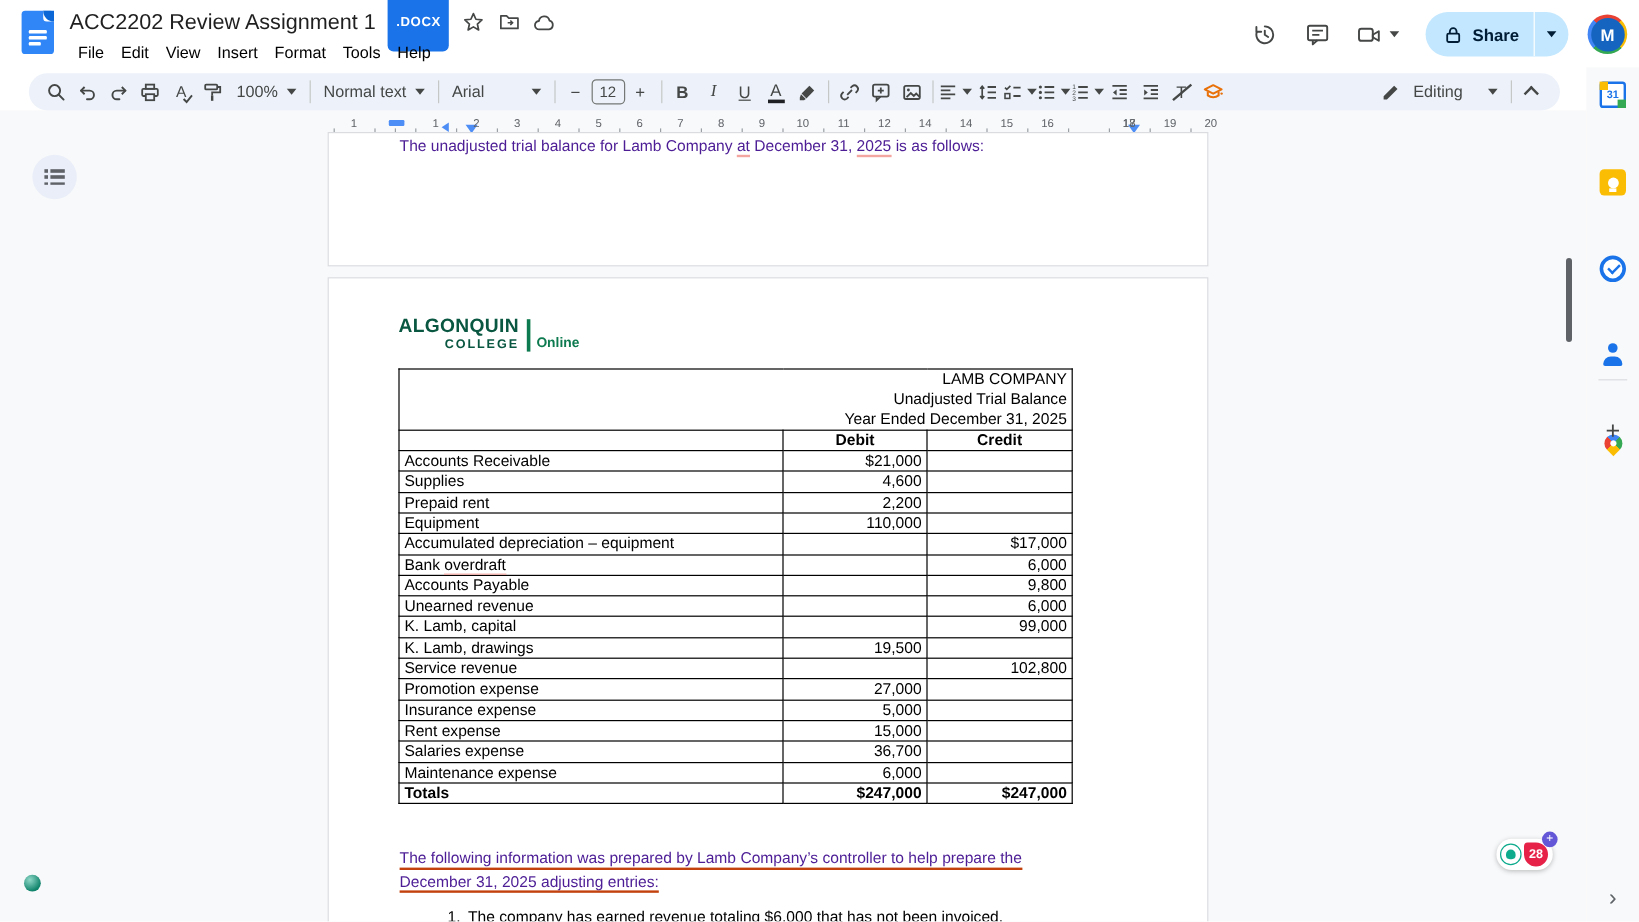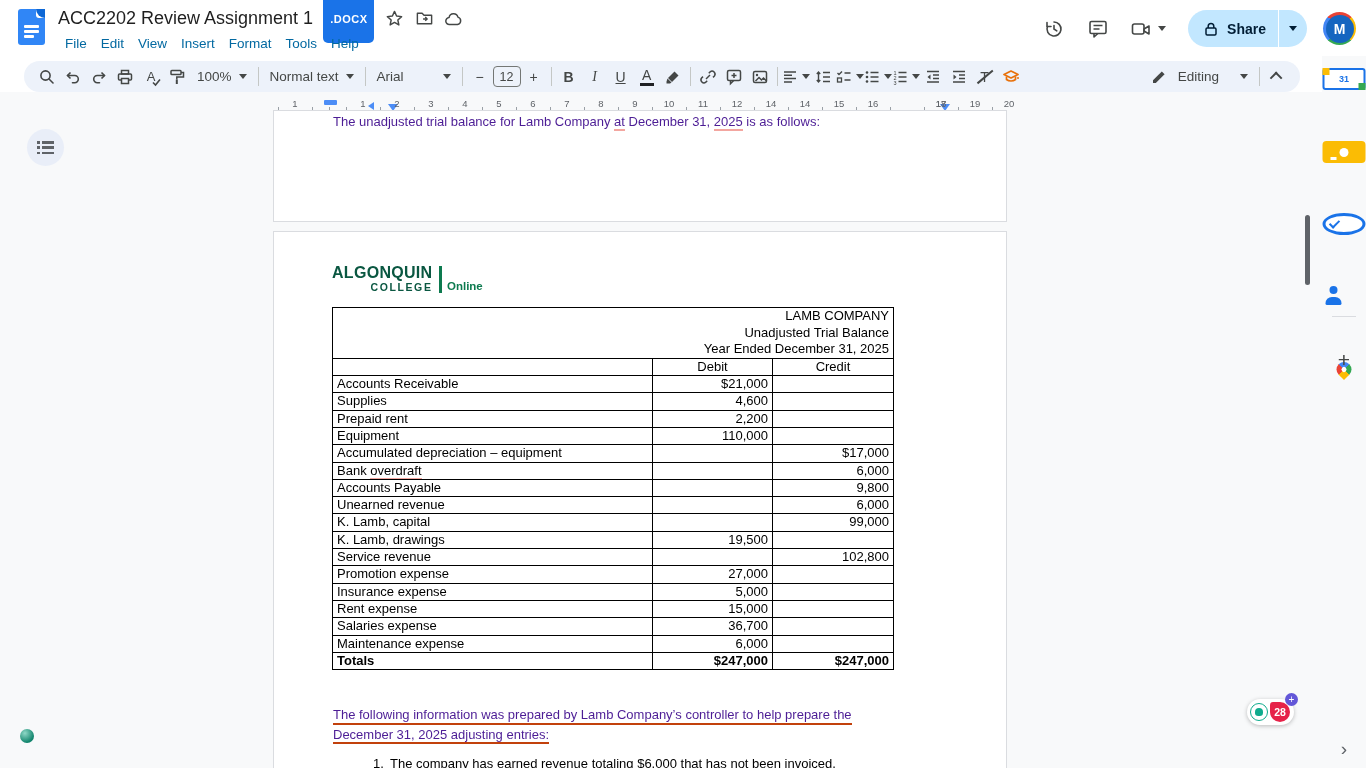--- a/index.html
+++ b/index.html
@@ -17,21 +17,21 @@
     background:#0c67d6; border-bottom-left-radius:9px; }
   .docs-icon .l { position:absolute; left:6px; width:15px; height:2.5px; background:#fff; border-radius:1px; }
   .docs-icon .l1{top:16px;} .docs-icon .l2{top:21px;} .docs-icon .l3{top:26px;width:10px;}
   .title-area { position:absolute; left:58px; top:5px; }
   .title-row { display:flex; align-items:center; gap:10px; height:27px; }
   .doc-title { font-size:18px; color:#1f1f1f; white-space:nowrap; }
   .docx-badge { background:#1a73e8; color:#fff; font-size:11px; font-weight:bold;
     letter-spacing:.5px; padding:18px 7px; border-radius:5px; }
   .title-ic { width:20px; height:20px; display:flex; align-items:center; justify-content:center; cursor:pointer; }
   .menu-row { display:flex; margin-top:2px; }
-  .menu-item { font-size:13.5px; color:#0369a1; padding:2px 7px; border-radius:4px; cursor:pointer; }
+  .menu-item { font-size:13.5px; color:#000000; padding:2px 7px; border-radius:4px; cursor:pointer; }
   .topbar-right { position:absolute; right:10px; top:10px; display:flex; align-items:center; }
   .tb-ic { width:24px; height:24px; margin:0 10px; display:flex; align-items:center; justify-content:center; cursor:pointer; }
   .meet-wrap { display:flex; align-items:center; margin:0 8px 0 10px; cursor:pointer; }
   .caret { width:0; height:0; border-left:4px solid transparent; border-right:4px solid transparent;
     border-top:5px solid #444746; display:inline-block; }
   .share-pill { display:flex; align-items:center; height:37px; background:#c2e7ff;
     border-radius:19px; margin:0 10px 0 14px; overflow:hidden; cursor:pointer; }
   .share-main { display:flex; align-items:center; gap:8px; padding:0 12px 0 15px; height:100%; }
   .share-label { font-size:14px; font-weight:bold; color:#001d35; }
   .share-sep { width:1px; height:37px; background:#fff; }
@@ -97,35 +97,35 @@
   .logo-top { font-size:16px; font-weight:800; letter-spacing:.3px; }
   .logo-bottom { font-size:10.5px; font-weight:800; letter-spacing:1.6px; margin-top:1px; }
   .logo-bar { width:2.5px; height:27px; background:#0d7a4f; margin:0 5px 0 7px; }
   .logo-suffix { font-size:11.5px; font-weight:bold; color:#0d7a4f; padding-bottom:1px; }
 
   table.tb { position:absolute; left:58px; top:75px; width:561px; border-collapse:collapse;
     font-size:13px; color:#000; table-layout:fixed; }
   table.tb td { border:1px solid #000; line-height:16.3px; padding:0 4px; overflow:hidden; white-space:nowrap; }
   td.ttitle { text-align:right; padding:0; }
   td.ttitle div { line-height:16.6px; }
-  .thead-cell { font-weight:normal; }
+  .thead-cell { font-weight:bold; }
   .num-h { text-align:center; }
   td.num { text-align:right; padding-right:8px; }
   tr.totals td { font-weight:bold; }
   .closing-p { position:absolute; left:59px; top:475px; width:600px; }
   .numbered-list { position:absolute; left:99px; top:524px; }
   .li { display:flex; font-size:13px; line-height:16.5px; white-space:nowrap; }
   .ln { width:17px; flex:none; }
 
   .scroll-thumb { position:absolute; left:1305px; top:123px; width:5px; height:70px;
     background:#5f6368; border-radius:3px; cursor:pointer; }
 
   
   .sidepanel { position:absolute; right:0; top:56px; width:44px; height:712px; background:#f8f9fa; }
-  .sp-ic { position:absolute; left:50%; transform:translateX(-50%); width:43px; height:22px;
+  .sp-ic { position:absolute; left:50%; transform:translateX(-50%); width:22px; height:22px;
     display:flex; align-items:center; justify-content:center; cursor:pointer; }
   .cal-ic { background:#fff; border:2px solid #1a73e8; border-radius:3px; position:relative; }
   .cal-ic .lbl { font-size:9px; font-weight:bold; color:#1a73e8; }
   .cal-ic:before { content:""; position:absolute; left:-2px; top:-2px; width:7px; height:7px; background:#fbbc04; z-index:-1;}
   .cal-ic:after { content:""; position:absolute; right:-2px; bottom:-2px; width:7px; height:7px; background:#34a853; z-index:-1;}
   .keep-ic { background:#fbbc04; border-radius:4px; position:relative; }
   .keep-ic:before { content:""; width:9px; height:9px; background:#fff; border-radius:50%; }
   .keep-ic:after { content:""; position:absolute; bottom:3px; left:8px; width:6px; height:3px; background:#fff; }
   .tasks-ic { border:3px solid #1a73e8; border-radius:50%; background:#fff; position:relative; }
   .tasks-ic:before { content:""; position:absolute; left:4px; top:4px; width:8px; height:4px;

